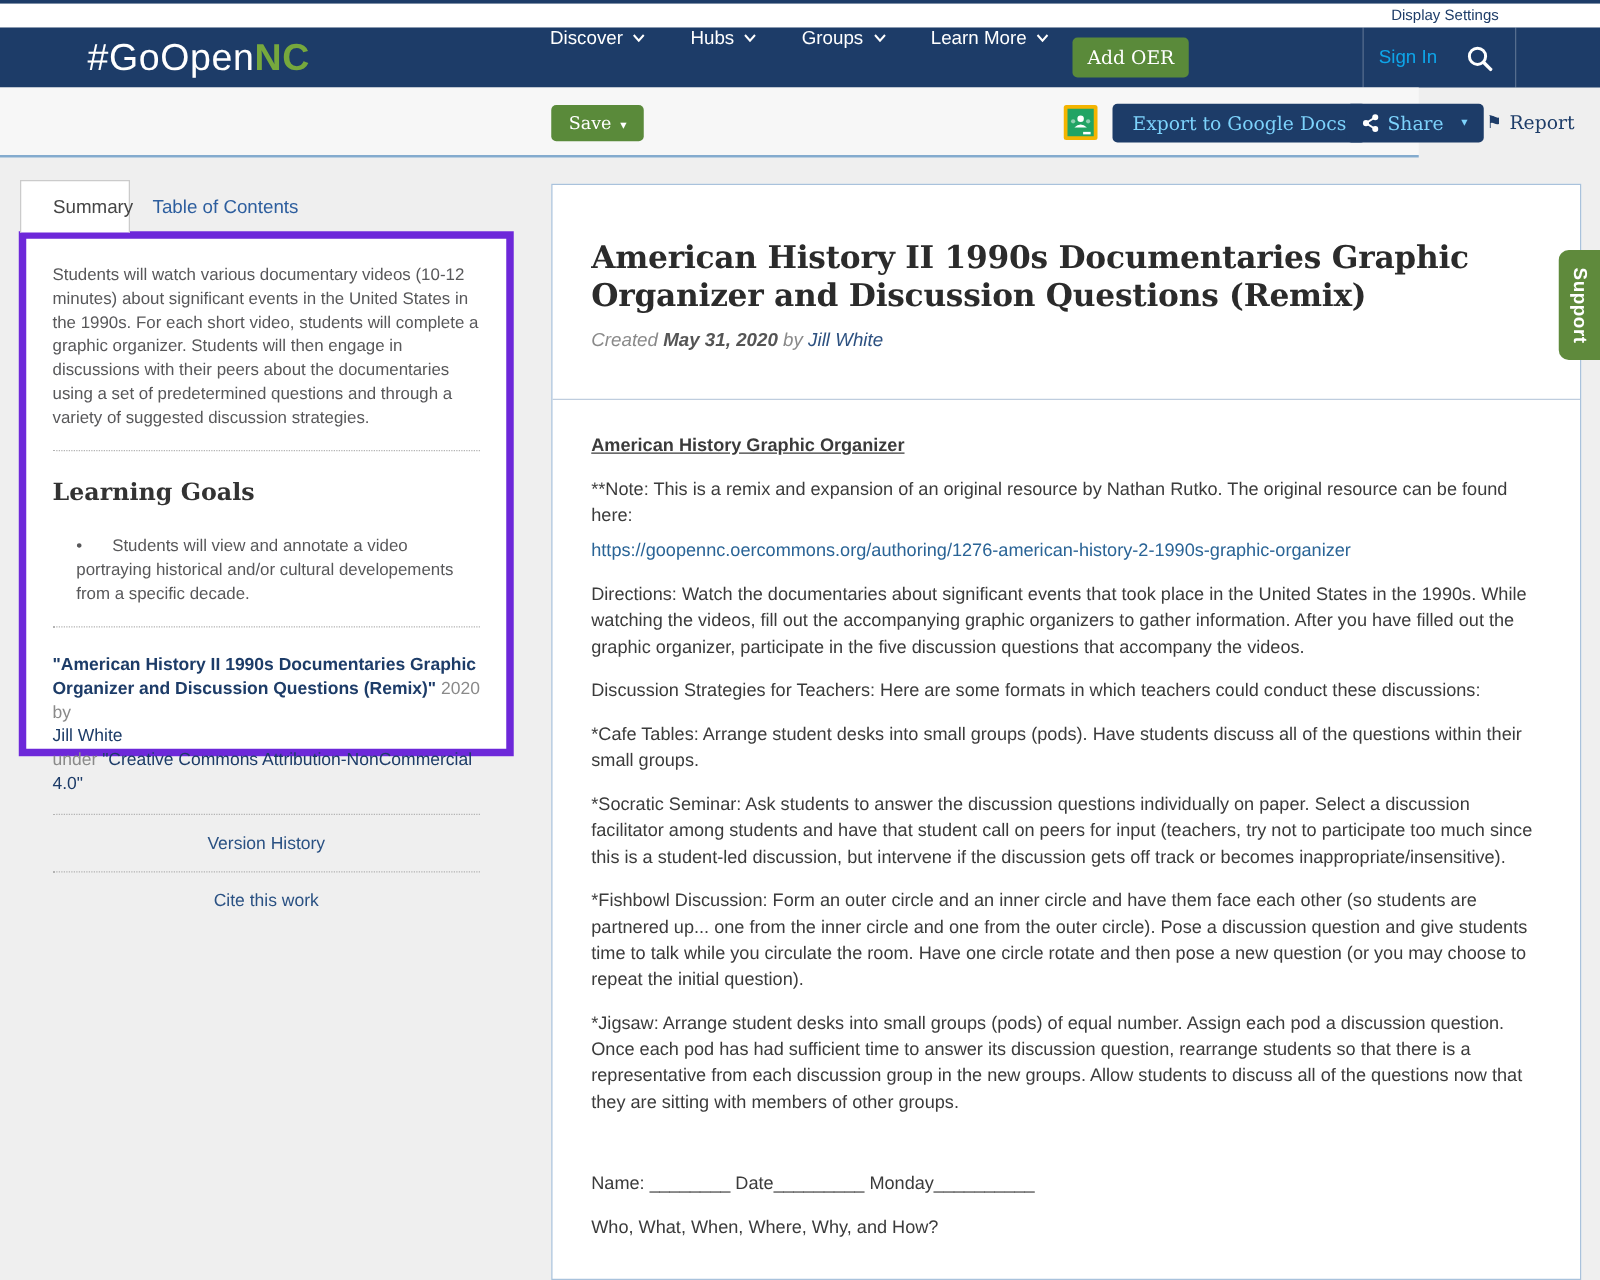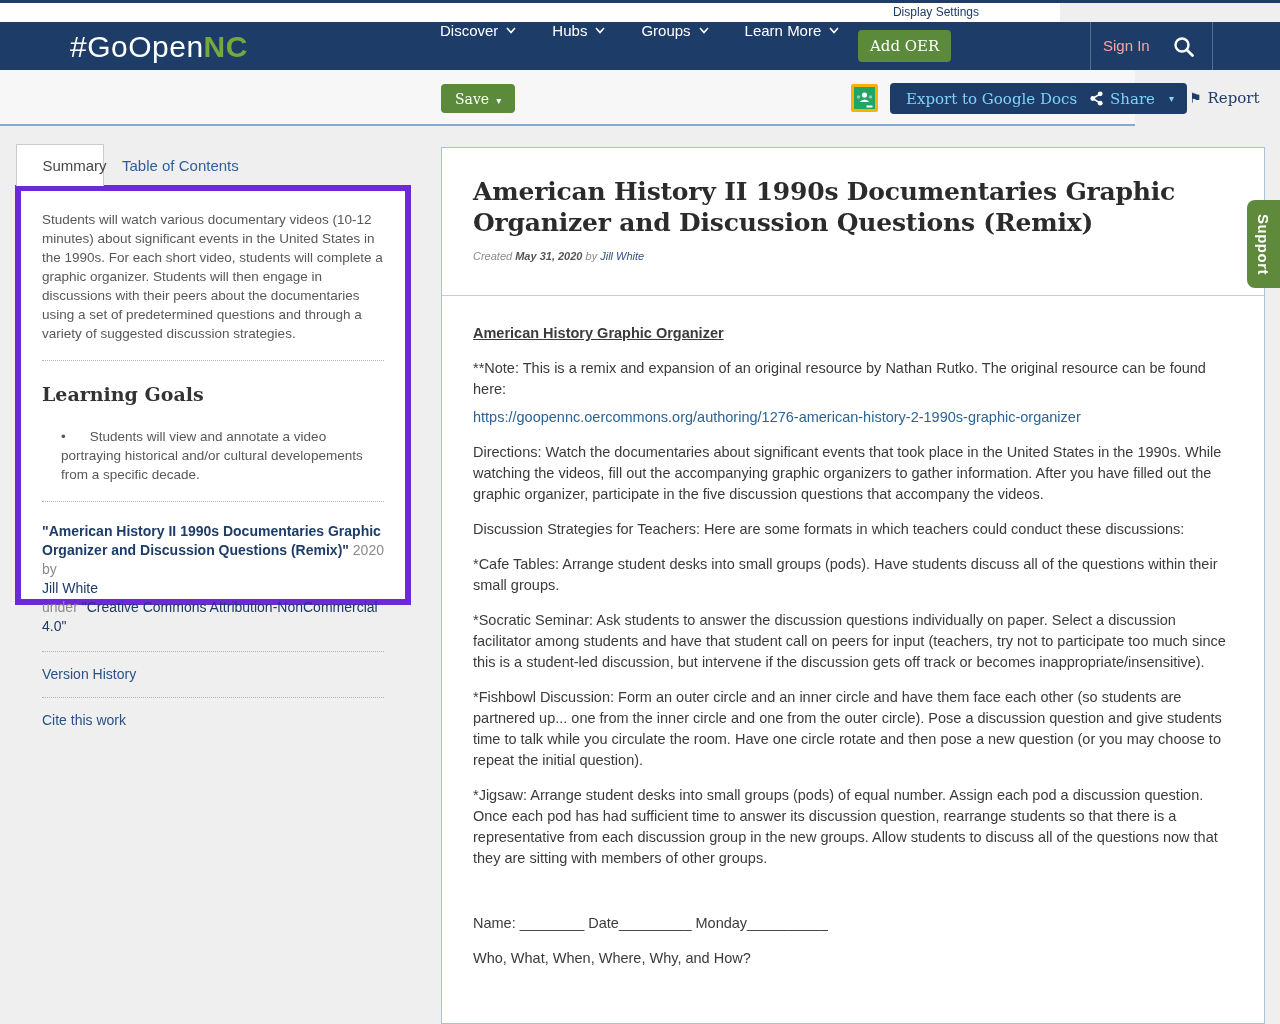--- a/index.html
+++ b/index.html
@@ -21,21 +21,21 @@
     --tab-blue:#2d5e9e;
     --card-border:#a9c2dc;
     --rule-blue:#84abce;
     --body-text:#3b3b3b;
     --side-text:#58585a;
     --gray-text:#8a8a8a;
   }
 
   
   .topline { position:absolute; top:0; left:0; width:1280px; height:3px; background:var(--navy); }
-  .topbar  { position:absolute; top:3px; left:0; width:1060px; height:19px; background:#ffffff; }
+  .topbar  { position:absolute; top:3px; left:0; width:1280px; height:19px; background:#ffffff; }
   .display-settings {
     position:absolute; top:2px; right:81px;
     font-size:12px; color:var(--navy); cursor:pointer; text-decoration:none;
   }
 
   
   .navbar { position:absolute; top:22px; left:0; width:1280px; height:48px; background:var(--navy); color:#fff; }
   .logo { position:absolute; left:70px; top:8px; font-size:30px; letter-spacing:0.5px; }
   .logo .hash-part { color:#fff; font-weight:normal; }
   .logo .nc-part { color:var(--logo-green); font-weight:bold; }
@@ -43,21 +43,21 @@
   .nav-item { display:flex; align-items:center; gap:8px; font-size:15px; color:#fff; cursor:pointer; white-space:nowrap; }
   .chev { width:10px; height:7px; display:inline-block; }
   .add-oer {
     position:absolute; left:858px; top:8px; height:32px;
     background:var(--green); color:#fff; border:none; border-radius:4px;
     font-family:"DejaVu Serif", serif; font-size:15px; padding:0 12px; cursor:pointer;
   }
   .nav-divider { position:absolute; top:0; width:1px; height:48px; background:rgba(255,255,255,0.25); }
   .nav-divider.d1 { left:1090px; }
   .nav-divider.d2 { left:1212px; }
-  .sign-in { position:absolute; left:1103px; top:15px; font-size:15px; color:#fca5a5; cursor:pointer; }
+  .sign-in { position:absolute; left:1103px; top:15px; font-size:15px; color:#0ea5e9; cursor:pointer; }
   .search-btn { position:absolute; left:1171px; top:12px; width:26px; height:26px; cursor:pointer; }
 
   
   .toolbar { position:absolute; top:70px; left:0; width:1135px; height:56px; background:#f7f7f7; border-bottom:2px solid var(--rule-blue); }
   .btn-save {
     position:absolute; left:441px; top:14px; height:29px; padding:0 14px;
     background:var(--green); color:#fff; border:none; border-radius:4px;
     font-family:"DejaVu Serif", serif; font-size:14px; cursor:pointer;
   }
   .caret { font-size:10px; margin-left:7px; font-family:"DejaVu Sans", sans-serif; }
@@ -85,34 +85,34 @@
   }
   .side-panel p.summary { font-size:13.5px; line-height:19px; color:var(--side-text); }
   .dotrule { border:none; border-top:1px dotted #b3b3b3; margin:17px 0 0 0; }
   .lg-title { font-family:"DejaVu Serif", serif; font-size:19px; font-weight:bold; color:#333; margin-top:22px; }
   .goal { padding-left:19px; font-size:13.5px; line-height:19px; color:var(--side-text); margin-top:22px; }
   .goal .bullet::before { content:"\2022"; margin-right:24px; }
   .attr { font-size:14px; line-height:19px; margin-top:20px; }
   .attr .navy-link { color:var(--navy); font-weight:bold; cursor:pointer; }
   .attr .plain-link { color:var(--navy); cursor:pointer; }
   .attr .gray { color:var(--gray-text); }
-  .side-link { display:block; font-size:14px; color:#2a5183; margin-top:14px; cursor:pointer; }
+  .side-link { display:block; font-size:14px; color:#2a5183; margin-top:14px; cursor:pointer;text-align:center; }
   .side-panel .dotrule.tight { margin-top:15px; }
 
   
   .card {
     position:absolute; left:441px; top:147px; width:824px; height:877px;
     background:#fff; border:1px solid var(--card-border);
   }
-  .card-header { padding:28px 31px 0 31px; border-bottom:1px solid #bfcdde; height:148px; }
+  .card-header { padding:42px 31px 0 31px; border-bottom:1px solid #bfcdde; height:172px; }
   .doc-title {
     font-family:"DejaVu Serif", serif; font-weight:bold; font-size:25px; line-height:31px;
     color:#2b2b2b; letter-spacing:-0.2px;
   }
-  .created-line { margin-top:12px; font-style:italic; font-size:11px; color:#8a8a8a; }
+  .created-line { margin-top:12px; font-style:italic; font-size:15px; color:#8a8a8a; }
   .created-line .date { font-weight:bold; color:#555; }
   .created-line .author-link { color:#2d5180; cursor:pointer; }
   .card-body { padding:27px 31px; font-size:14.5px; line-height:21px; color:var(--body-text); }
   .card-body p { margin-bottom:14px; }
   .doc-heading { font-weight:bold; text-decoration:underline; }
   .doc-link { color:var(--link-blue); cursor:pointer; word-break:break-all; margin-top:-7px; }
   .name-line { margin-top:44px; }
 
   
   .support-tab {

